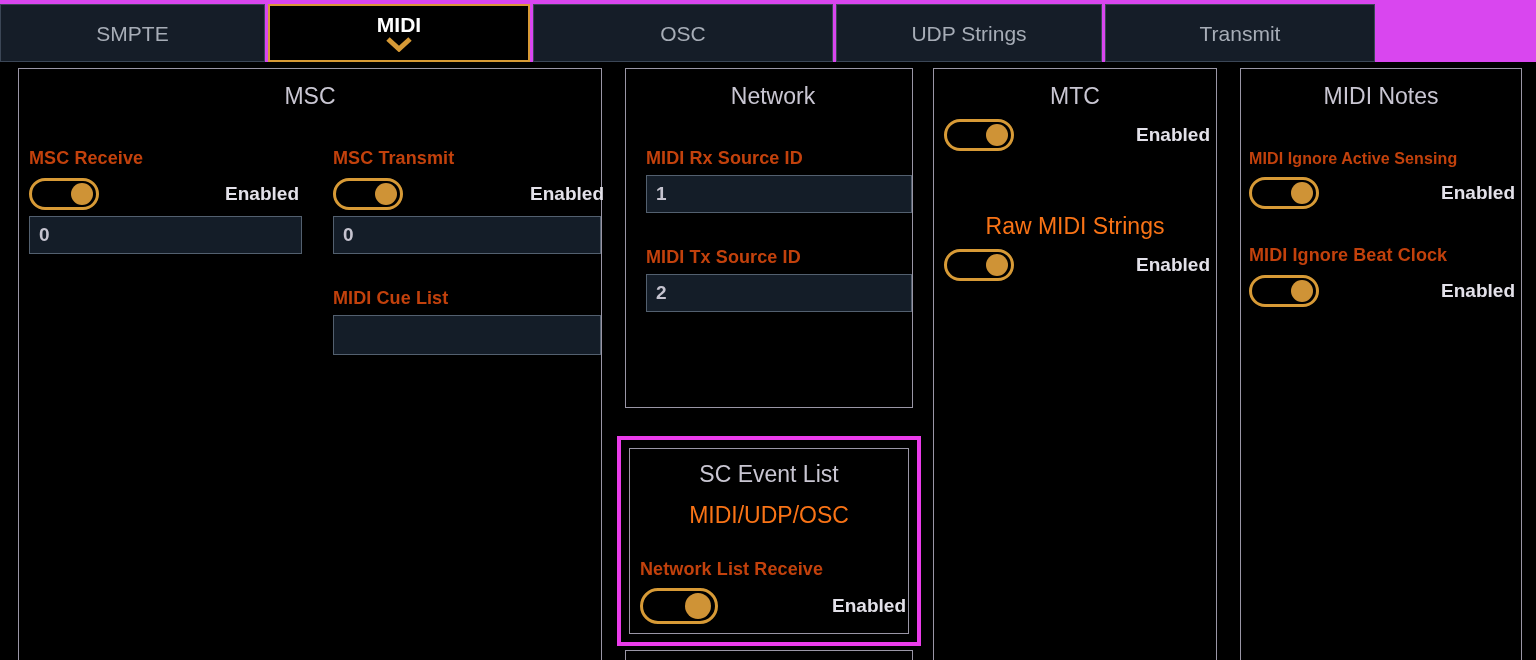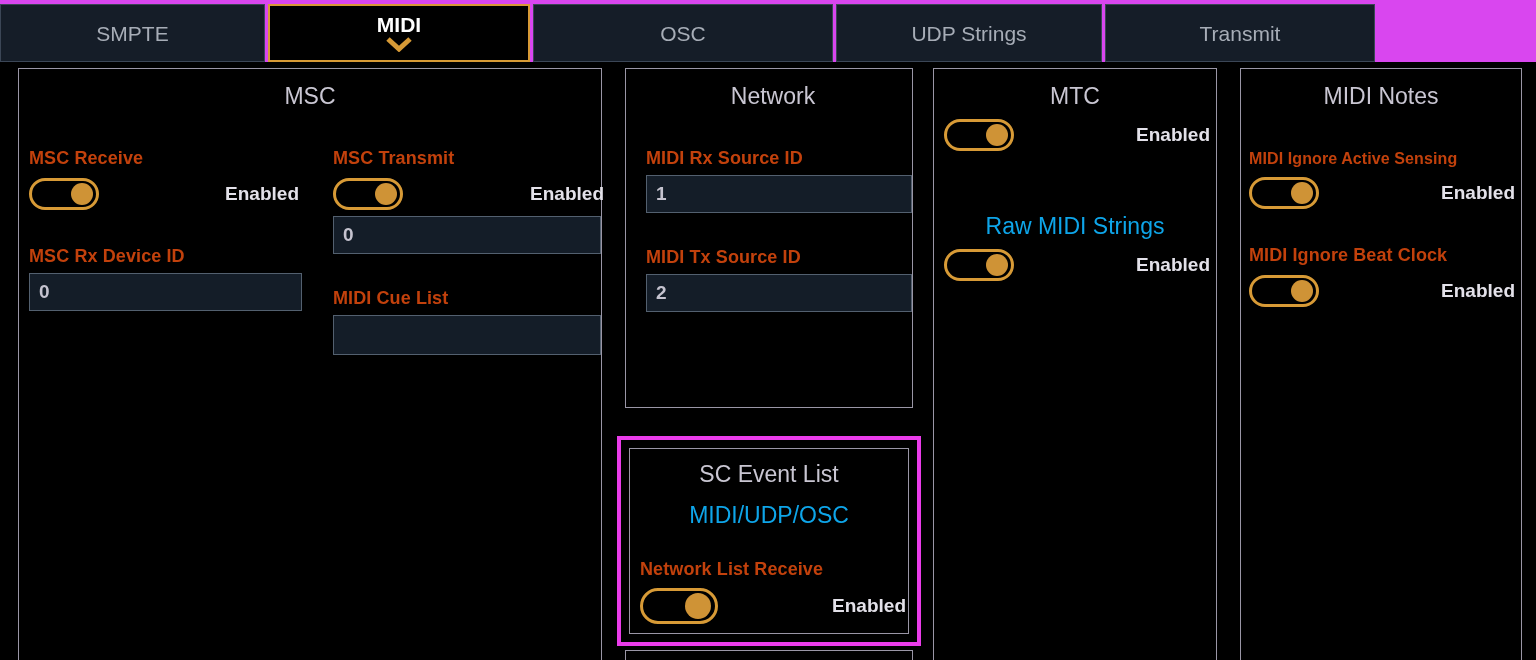--- a/index.html
+++ b/index.html
@@ -69,21 +69,21 @@
   .panel-title {
     text-align: center;
     font-size: 23px;
     color: #c9c6d2;
     font-weight: normal;
     margin-top: 14px;
   }
   .sub-title {
     text-align: center;
     font-size: 23px;
-    color: #0ea5e9;
+    color: #f97316;
     font-weight: normal;
   }
 
   .field-label {
     font-size: 18px;
     font-weight: bold;
     color: #c2410c;
     letter-spacing: 0.1px;
   }
   .field-label.small { font-size: 16px; }
@@ -198,21 +198,20 @@
 
     <div class="msc-col msc-col-left">
       <div class="field-label" style="margin-top:38px;">MSC Receive</div>
       <div class="toggle-row" style="margin-top:9px; width:270px;">
         <div class="toggle">
             <span class="knob"></span>
           </div>
         <span class="state-label">Enabled</span>
       </div>
 
-      <div class="field-label" style="margin-top:36px;">MSC Rx Device ID</div>
       <div class="text-input" style="margin-top:6px; width:273px;">0</div>
     </div>
 
     <div class="msc-col msc-col-right">
       <div class="field-label" style="margin-top:38px;">MSC Transmit</div>
       <div class="toggle-row" style="margin-top:9px; width:271px;">
         <div class="toggle">
             <span class="knob"></span>
           </div>
         <span class="state-label">Enabled</span>

